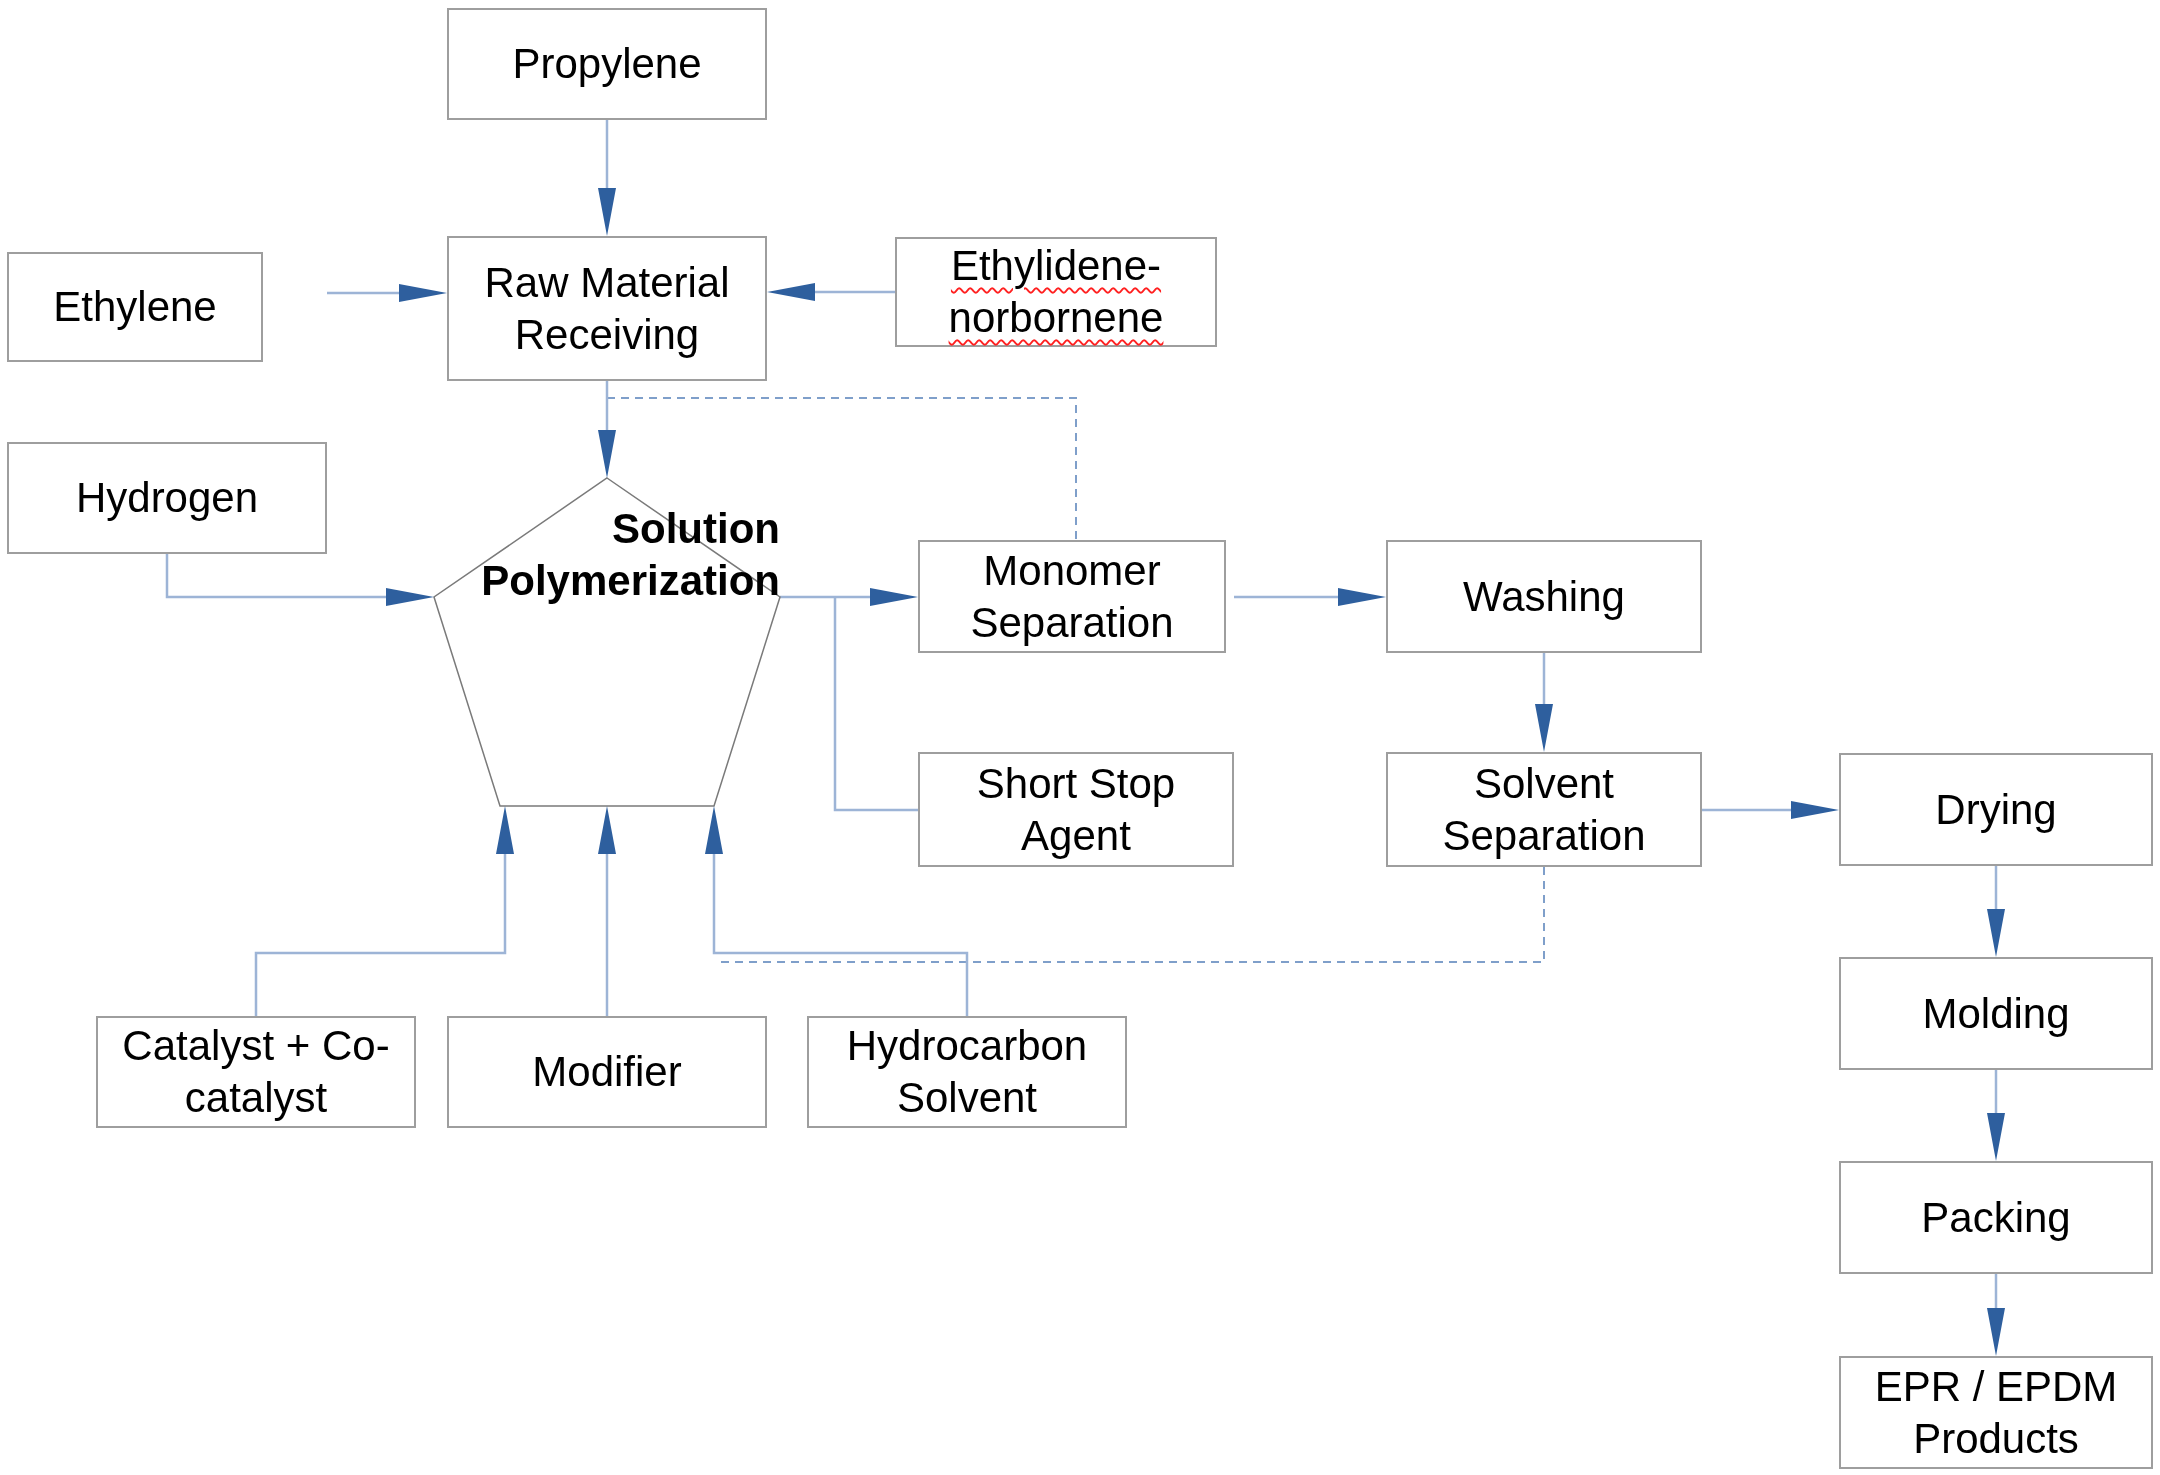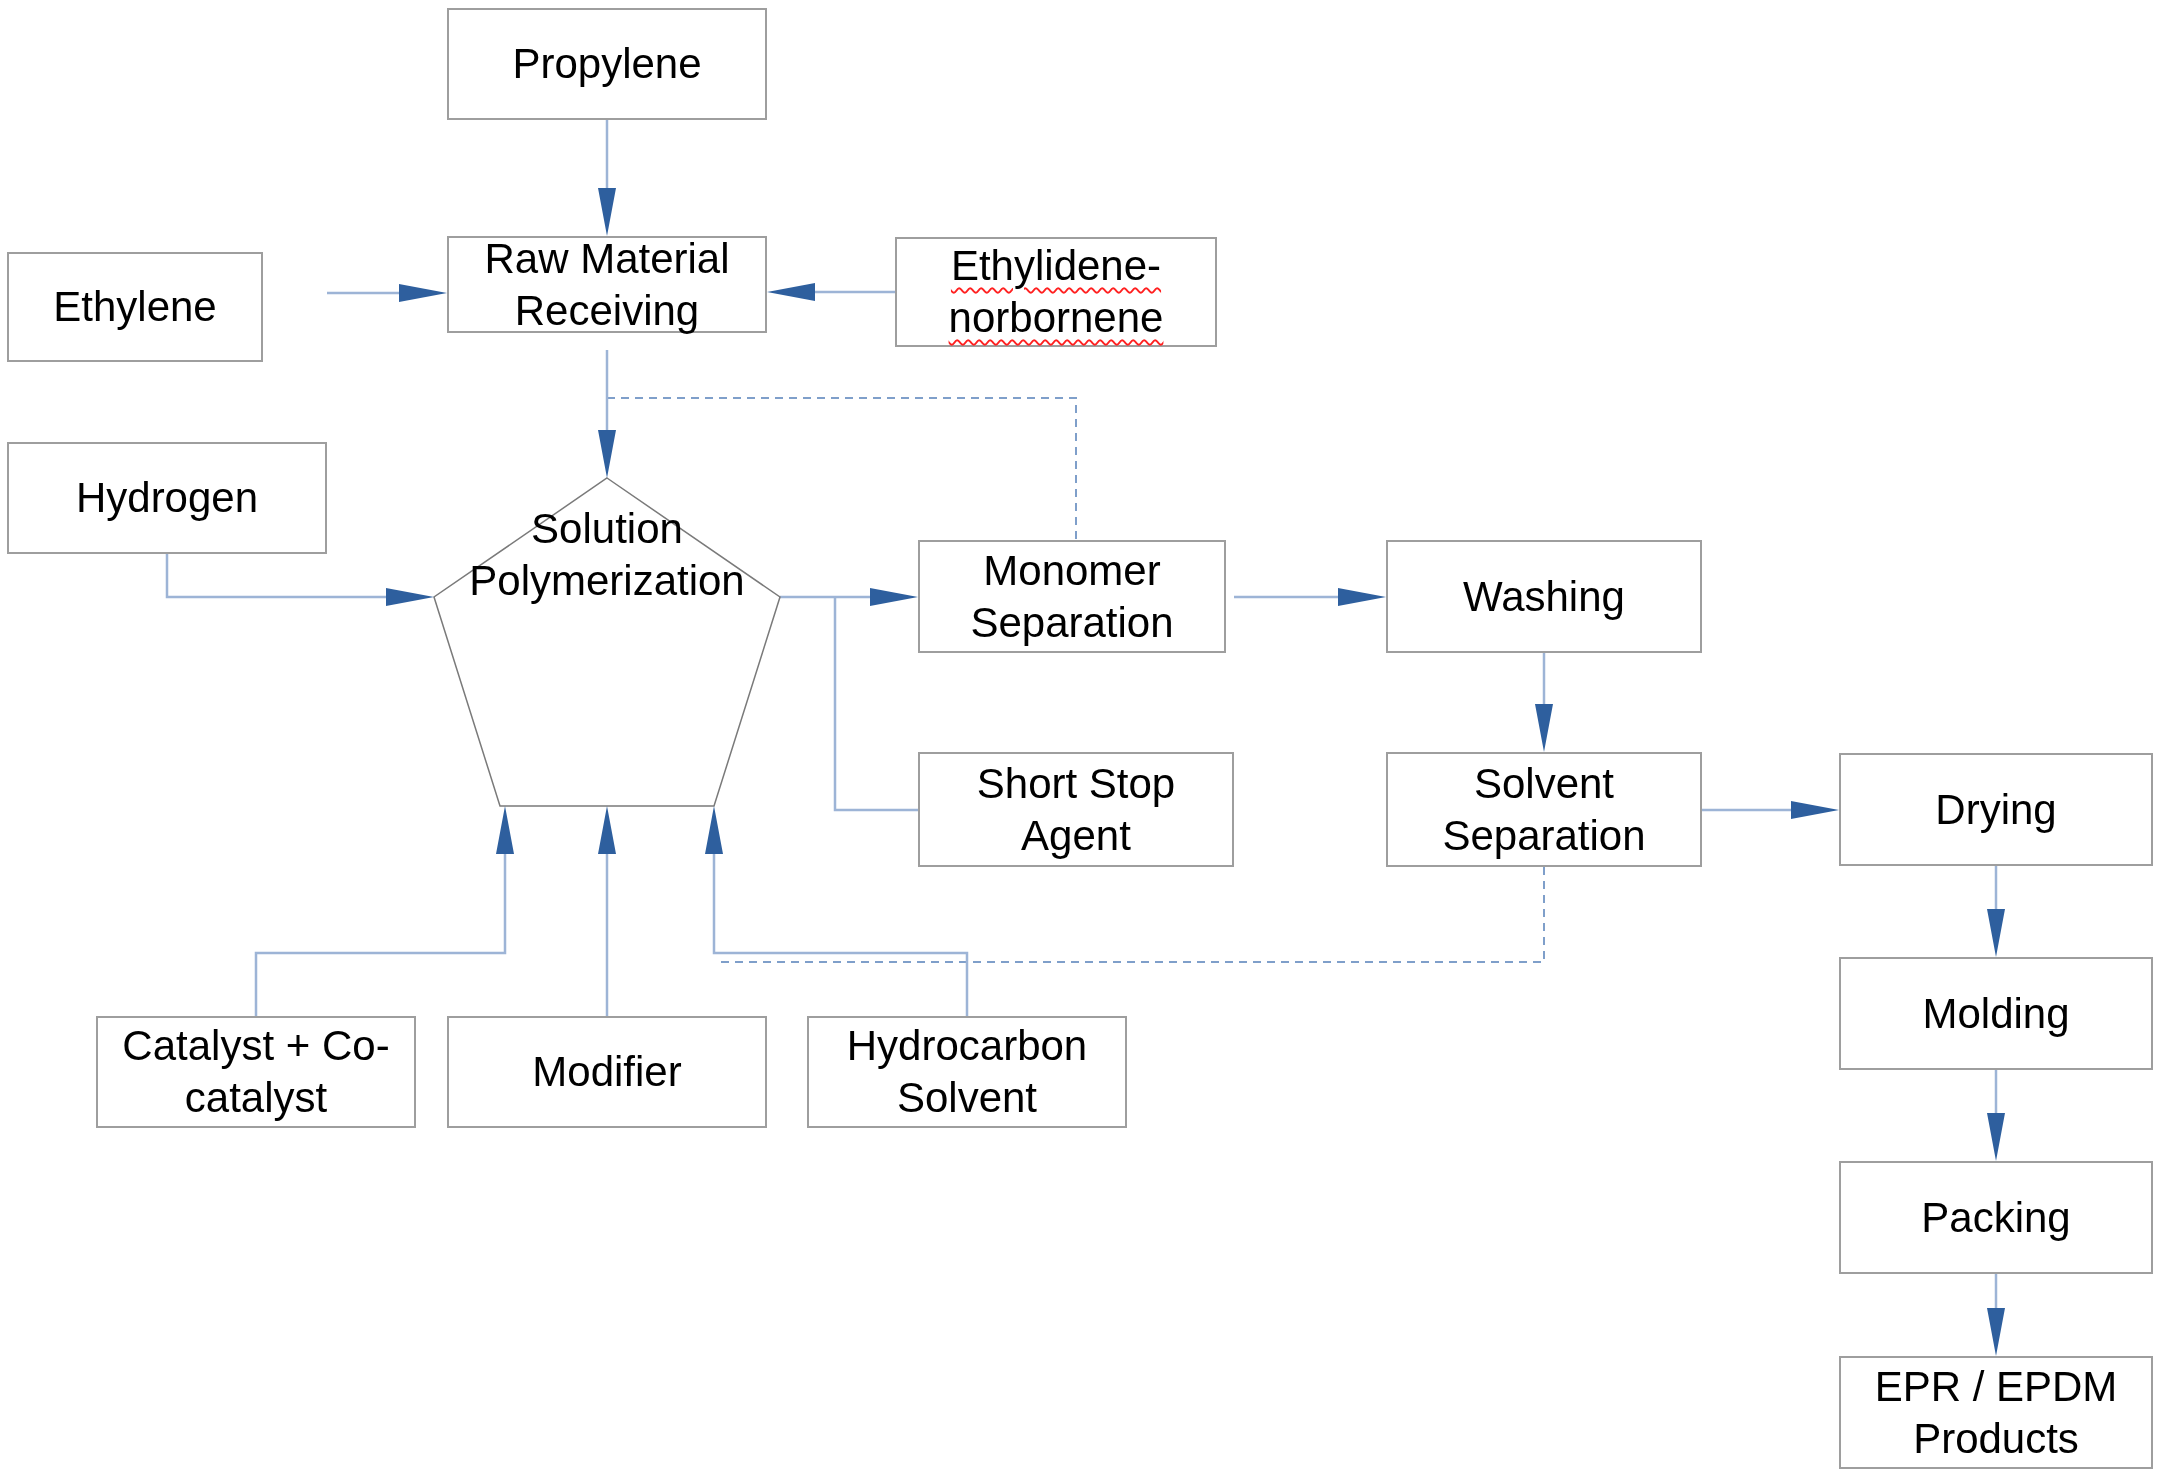--- a/index.html
+++ b/index.html
@@ -16,21 +16,21 @@
   .cline{stroke:var(--line);stroke-width:2.5;fill:none;}
   .cdash{stroke:var(--dashed-line);stroke-width:2;fill:none;stroke-dasharray:8 6;}
   .carrow{fill:var(--arrow);stroke:none;}
   .pent{fill:#ffffff;stroke:var(--pentagon-border);stroke-width:1.5;}
   .node{
     position:absolute;box-sizing:border-box;border:2px solid var(--box-border);
     background:#ffffff;display:flex;align-items:center;justify-content:center;
     text-align:center;font-size:42px;line-height:52px;padding:15px 6px;z-index:2;
   }
   .freelabel{
-    position:absolute;text-align:center;font-size:42px;line-height:52px;z-index:2;
+    position:absolute;text-align:right;font-size:42px;line-height:52px;z-index:2;font-weight:bold;
   }
   .squiggle{
     text-decoration-line:underline;text-decoration-style:wavy;
     text-decoration-color:var(--spellcheck-underline);
     text-decoration-thickness:2px;text-underline-offset:7px;
   }
 </style>
 </head>
 <body>
 
@@ -78,21 +78,21 @@
   </svg>
 
   <div class="node" style="left:447px;top:8px;width:320px;height:112px">
     <span>Propylene</span>
   </div>
 
   <div class="node" style="left:7px;top:252px;width:256px;height:110px">
     <span>Ethylene</span>
   </div>
 
-  <div class="node" style="left:447px;top:236px;width:320px;height:97px">
+  <div class="node" style="left:447px;top:236px;width:320px;height:145px">
     <span>Raw Material Receiving</span>
   </div>
 
   <div class="node" style="left:895px;top:237px;width:322px;height:110px">
     <span class="squiggle">Ethylidene-norbornene</span>
   </div>
 
   <div class="node" style="left:7px;top:442px;width:320px;height:112px">
     <span>Hydrogen</span>
   </div>

